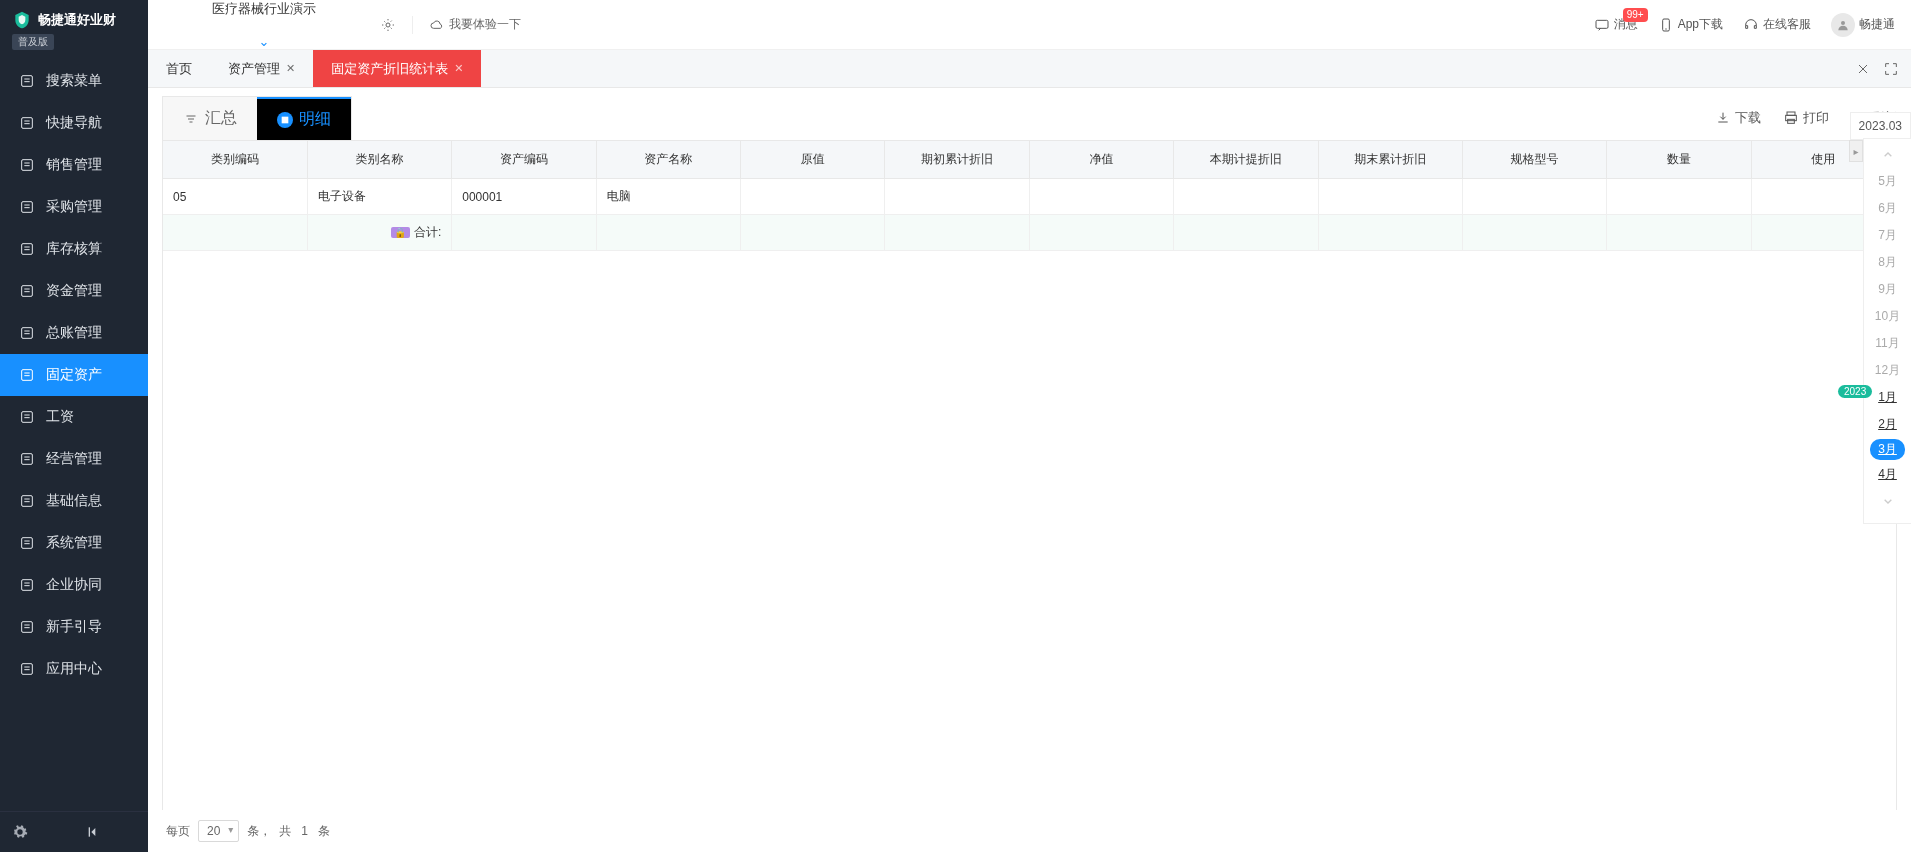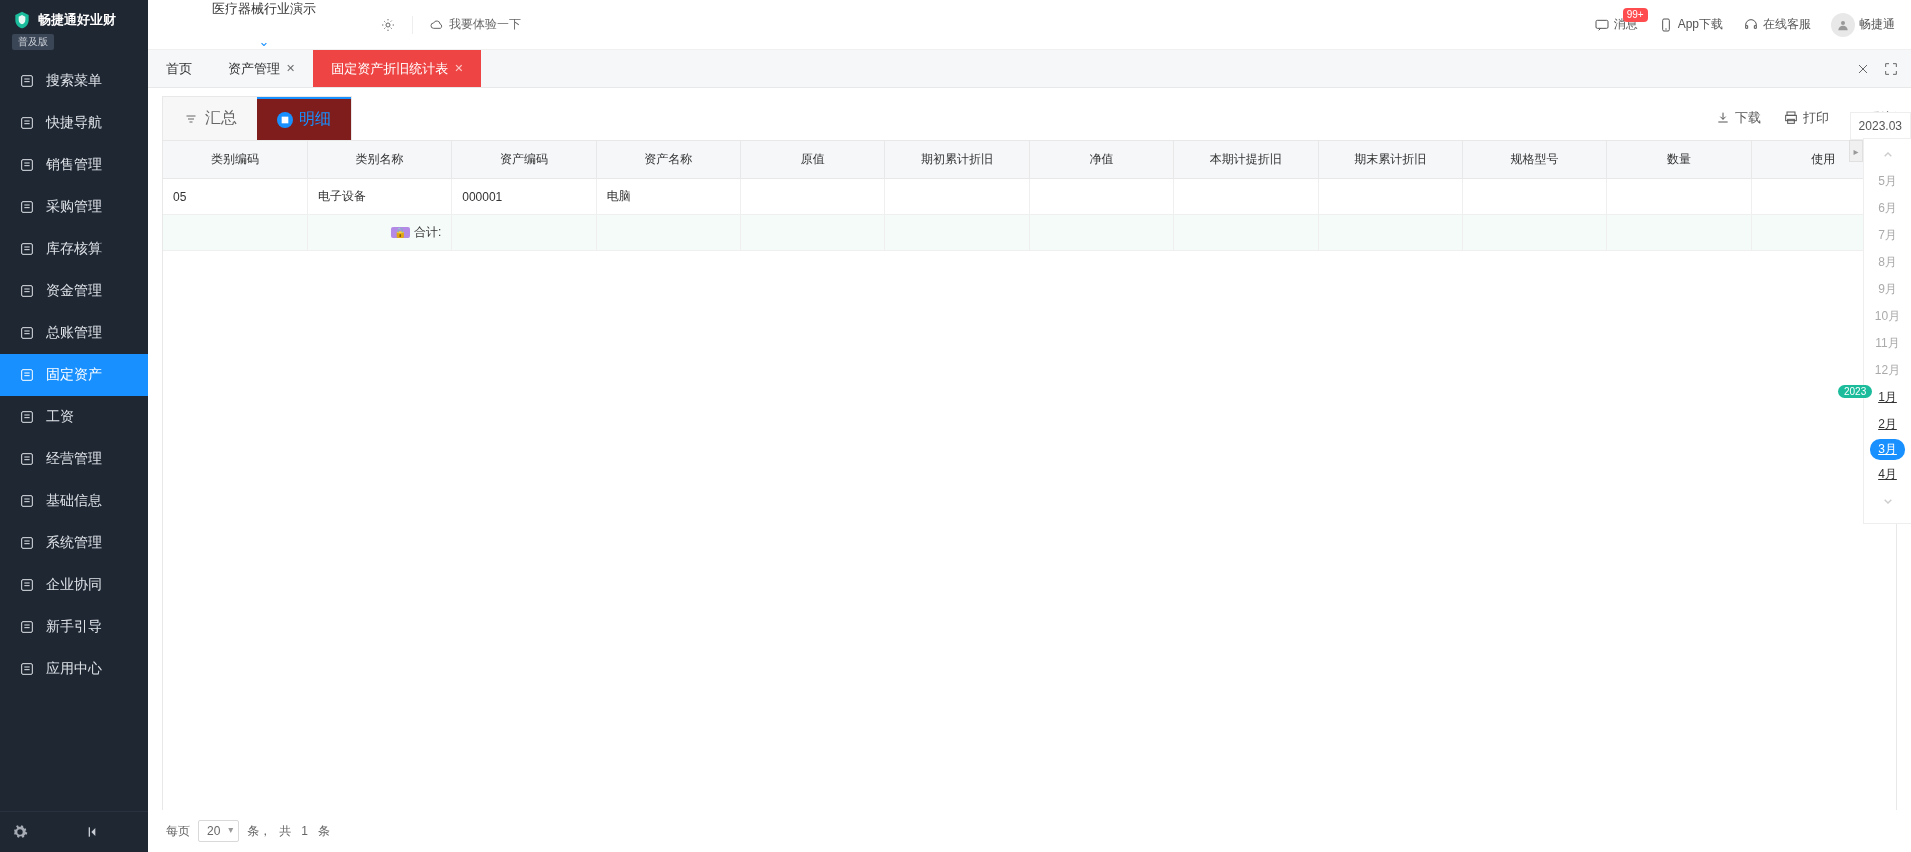--- a/index.html
+++ b/index.html
@@ -42,21 +42,21 @@
 .tabsbar-right { margin-left: auto; display: flex; align-items: center; padding: 0 12px; gap: 12px; color: #666; }
 .tabsbar-right .icon-btn { cursor: pointer; }
 
 
 .content { flex: 1; display: flex; flex-direction: column; padding: 8px 14px 0 14px; background: #fff; position: relative; overflow: hidden; }
 
 
 .view-row { display: flex; align-items: center; justify-content: space-between; }
 .view-tabs { display: flex; border: 1px solid #e8e8e8; border-bottom: none; }
 .view-tab { display: flex; align-items: center; gap: 6px; padding: 10px 20px; font-size: 16px; color: #666; cursor: pointer; background: #f7f7f7; }
-.view-tab.active { background: #7f1d1d; color: #1890ff; border-top: 2px solid #1890ff; justify-content: flex-end; }
+.view-tab.active { background: #000000; color: #1890ff; border-top: 2px solid #1890ff; justify-content: flex-end; }
 .view-tab .circ { width: 16px; height: 16px; border-radius: 50%; display: inline-flex; align-items: center; justify-content: center; }
 .view-tab.active .circ { background: #1890ff; color: #fff; }
 .actions { display: flex; gap: 22px; }
 .action-btn { display: flex; align-items: center; gap: 4px; font-size: 13px; color: #555; cursor: pointer; }
 
 
 .filter-row { display: flex; align-items: center; gap: 12px; padding: 10px 4px; border: 1px solid #e8e8e8; border-bottom: none; }
 .search-input { border: none; outline: none; font-size: 13px; width: 150px; padding: 4px 0; color: #333; }
 .search-input::placeholder { color: #bbb; }
 .search-btn { color: #888; cursor: pointer; padding: 0 6px; }

